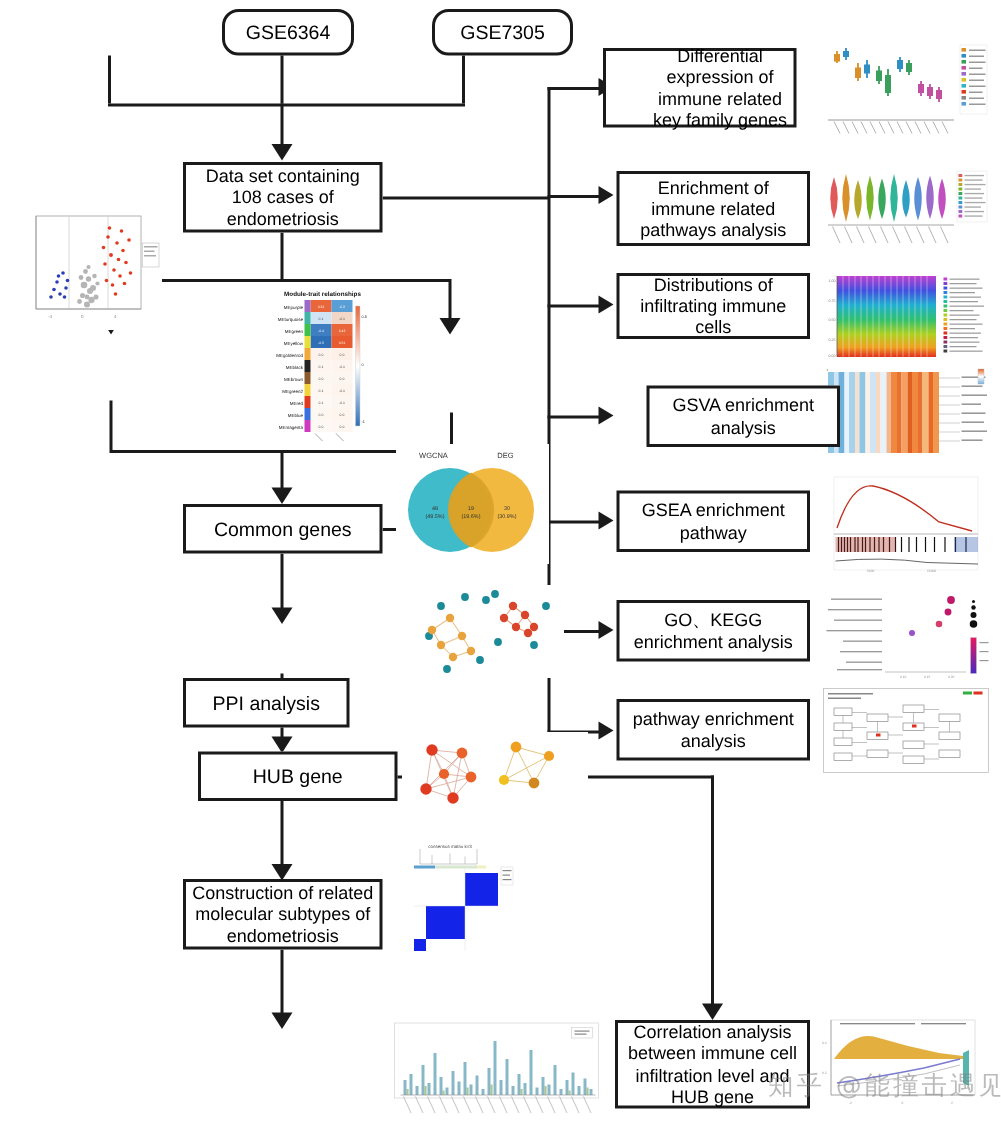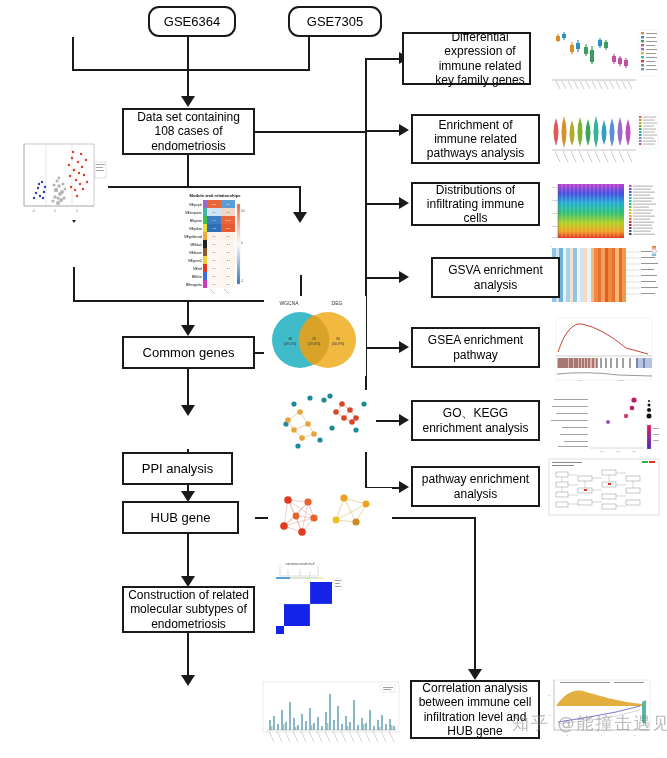--- a/index.html
+++ b/index.html
@@ -111,21 +111,21 @@
 
   <div class="ln v" style="left:187px;top:369px;height:37px;"></div>
   <div class="arrow arrow-d" style="left:181px;top:405px;"></div>
 
   <div class="node fs13" style="left:122px;top:416px;width:111px;height:33px;margin-top:36px;">
     <span>PPI analysis</span>
   </div>
   <div class="ln v" style="left:187px;top:449px;height:43px;"></div>
   <div class="arrow arrow-d" style="left:181px;top:491px;"></div>
 
-  <div class="node fs13" style="left:122px;top:501px;width:117px;height:33px;">
+  <div class="node fs13" style="left:132px;top:501px;width:133px;height:33px;">
     <span>HUB gene</span>
   </div>
 
   <div class="ln h" style="left:255px;top:517px;width:221px;"></div>
   <div class="ln v" style="left:474px;top:517px;height:153px;"></div>
   <div class="arrow arrow-d" style="left:468px;top:669px;"></div>
 
   <div class="ln v" style="left:187px;top:534px;height:43px;"></div>
   <div class="arrow arrow-d" style="left:181px;top:576px;"></div>
 

